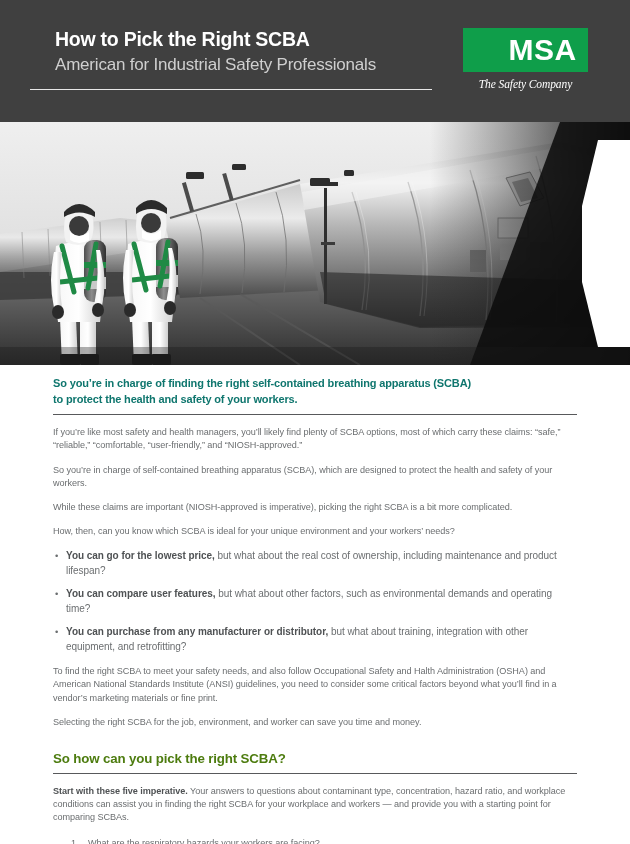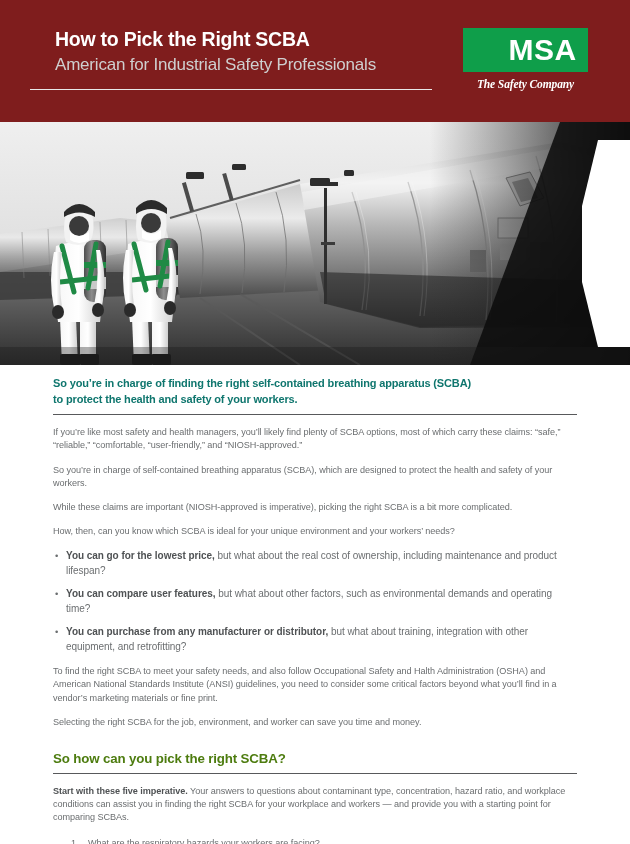--- a/index.html
+++ b/index.html
@@ -18,21 +18,21 @@
     background: #ffffff;
     overflow: hidden;
   }
 
   
   .header-band {
     position: absolute;
     left: 0; top: 0;
     width: 630px;
     height: 158px;
-    background: #7f1d1d;
+    background: #404040;
     overflow: hidden;
   }
 
   .header-inner {
     position: absolute;
     left: 55px;
     top: 28px;
     width: 400px;
   }
 
@@ -89,21 +89,21 @@
     font-weight: bold;
     letter-spacing: 0.5px;
     line-height: 1;
     font-family: "Liberation Sans", sans-serif;
   }
 
   .logo-tagline {
     margin-top: 6px;
     color: #ffffff;
     font-size: 11.5px;
-    font-weight: bold;
+    font-weight: normal;
     font-style: italic;
     letter-spacing: -0.1px;
     font-family: "Liberation Serif", serif;
     white-space: nowrap;
   }
 
   
   .hero {
     position: absolute;
     left: 0;

